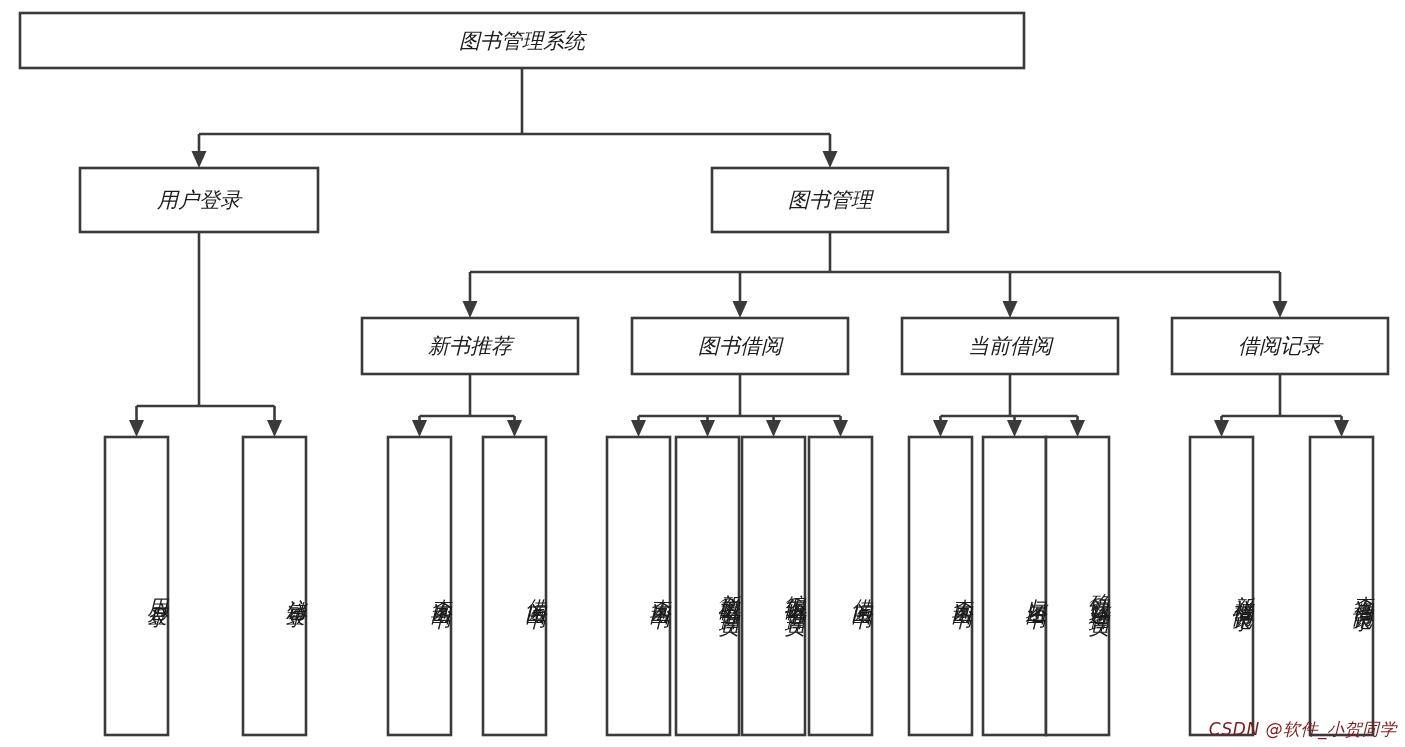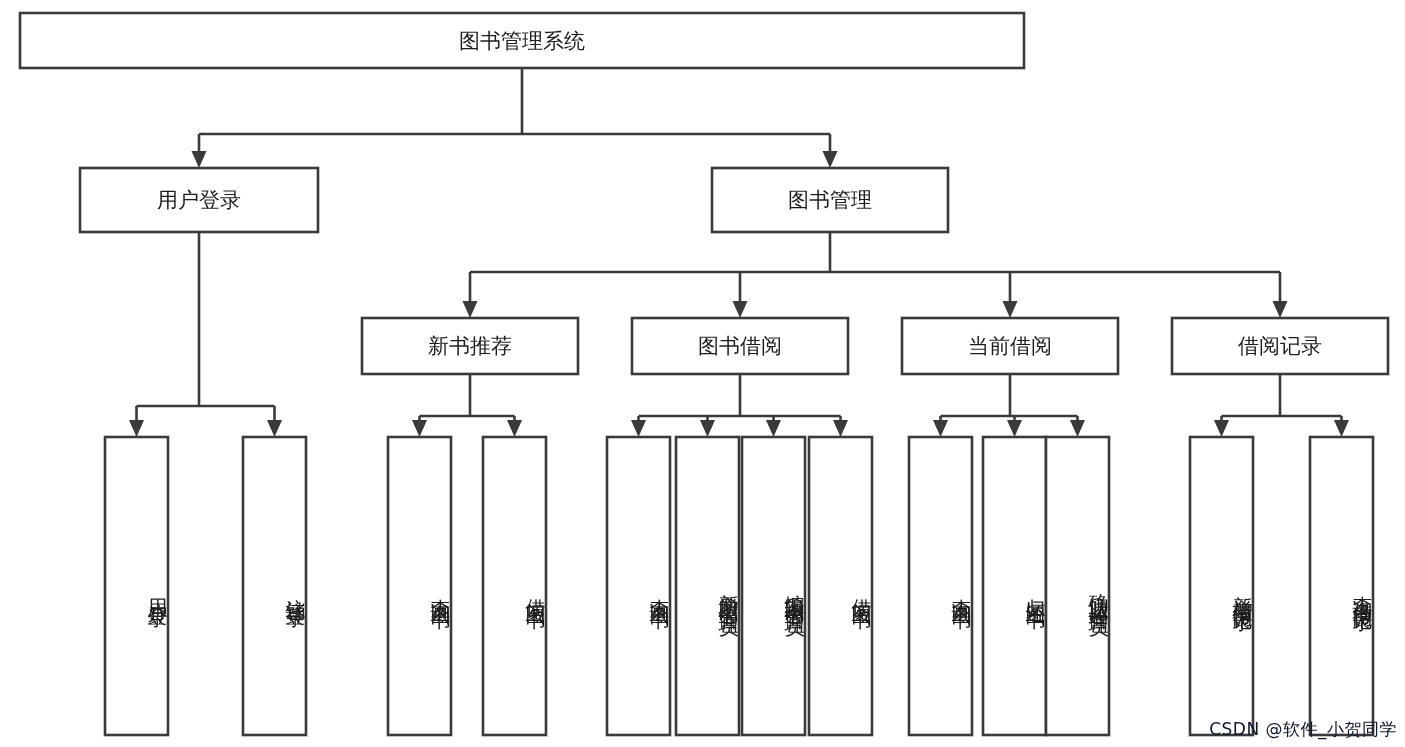--- a/index.html
+++ b/index.html
@@ -11,20 +11,21 @@
     width: 1405px;
     height: 747px;
     font-family: "DejaVu Sans", "Liberation Sans", sans-serif;
     overflow: hidden;
   }
   #diagram-root {
     position: relative;
     width: 1405px;
     height: 747px;
     background: #ffffff;
+    font-style: italic;
   }
   svg#tree-svg {
     position: absolute;
     left: 0;
     top: 0;
     width: 1405px;
     height: 747px;
   }
   .node-box {
     fill: #ffffff;
@@ -62,21 +63,21 @@
     align-items: flex-start;
     justify-content: center;
     pointer-events: none;
   }
   .watermark {
     position: absolute;
     right: 8px;
     bottom: 6px;
     font-family: "DejaVu Sans", "Liberation Sans", sans-serif;
     font-size: 17px;
-    color: #0f172a;
+    color: #7f1d1d;
     letter-spacing: 0.5px;
     white-space: nowrap;
   }
 </style>
 </head>
 <body>
 
 <div id="diagram-root">
 
   <svg id="tree-svg" viewBox="0 0 1405 747" xmlns="http://www.w3.org/2000/svg">

